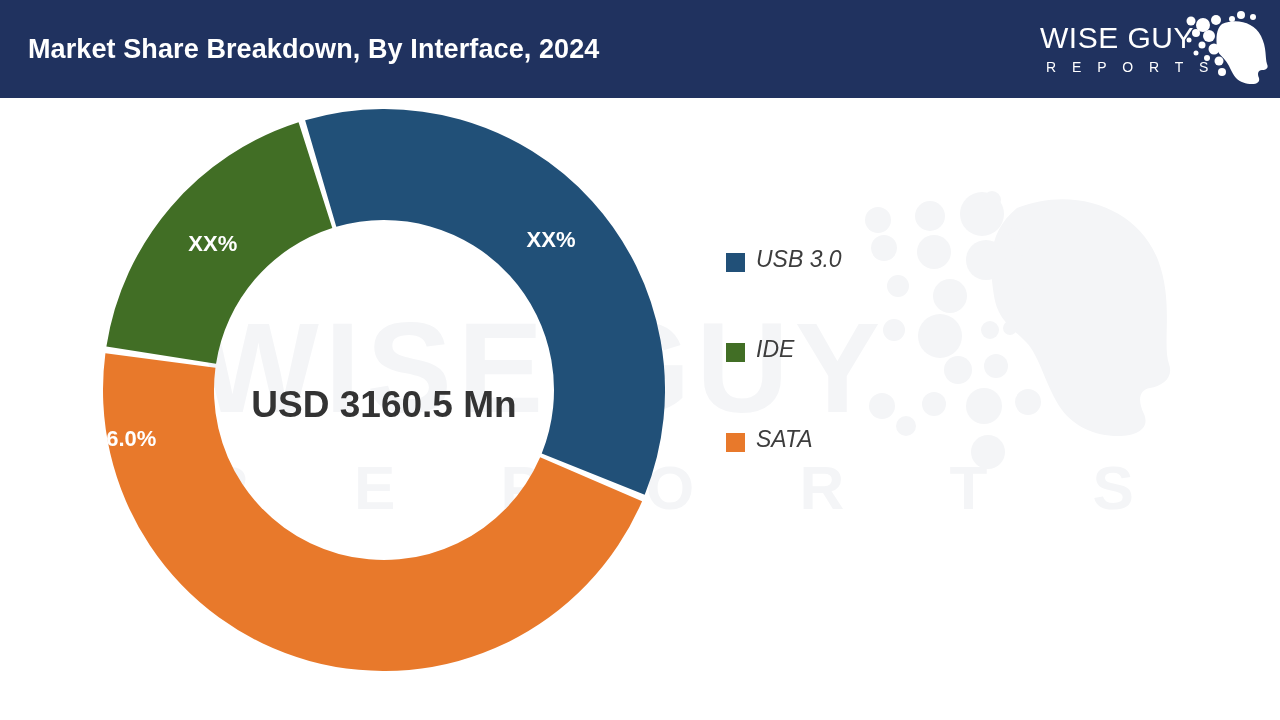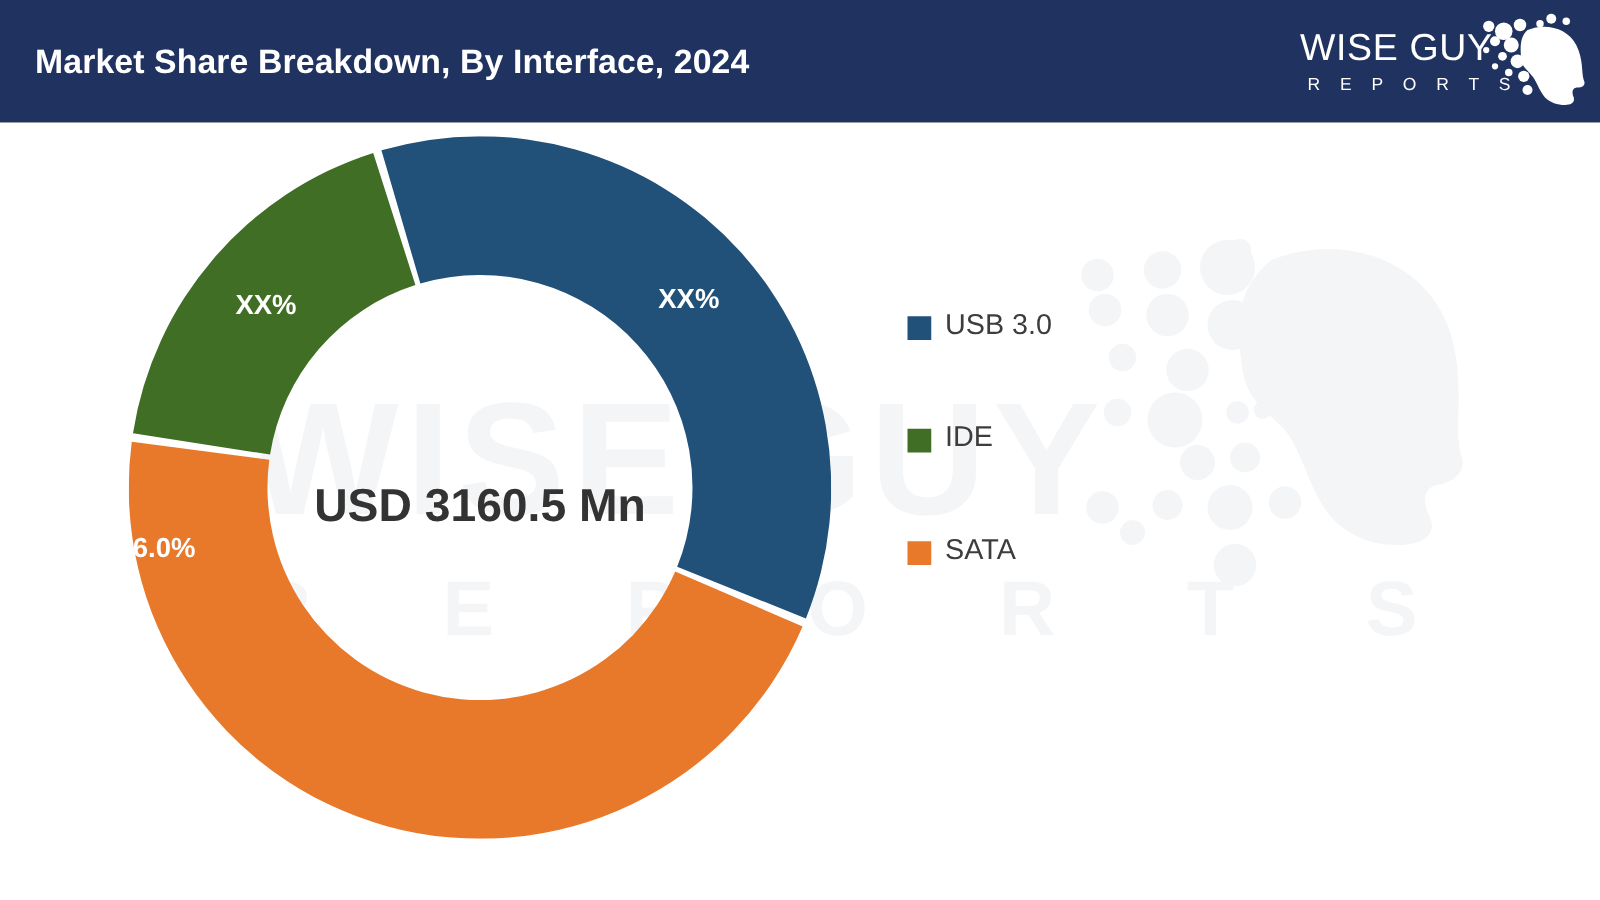--- a/index.html
+++ b/index.html
@@ -6,21 +6,21 @@
   html, body {
     margin: 0; padding: 0;
     width: 1280px; height: 720px;
     overflow: hidden;
     background: #ffffff;
     font-family: "Liberation Sans", sans-serif;
   }
   #page {
     position: relative;
     width: 1280px; height: 720px;
-    background: #404040;
+    background: #fef9c3;
   }
 
   
   #header {
     position: absolute;
     left: 0; top: 0;
     width: 1280px; height: 98px;
     background: #20325f;
   }
   #header-title {
@@ -102,20 +102,21 @@
 
   
   #legend {
     position: absolute;
     left: 726px; top: 150px;
     width: 220px;
   }
   .legend-row {
     position: relative;
     height: 90px;
+    font-style: italic;
   }
   .legend-swatch {
     position: absolute;
     left: 0; top: 5px;
     width: 19px; height: 19px;
   }
   .legend-text {
     position: absolute;
     left: 30px; top: -2px;
     font-size: 23px;

